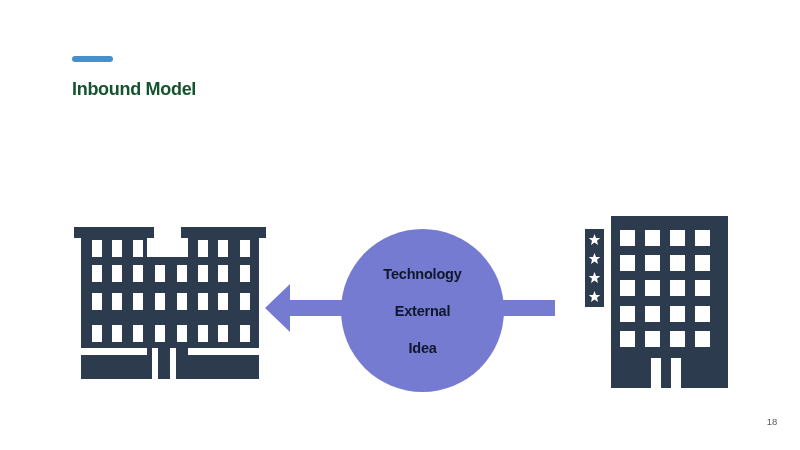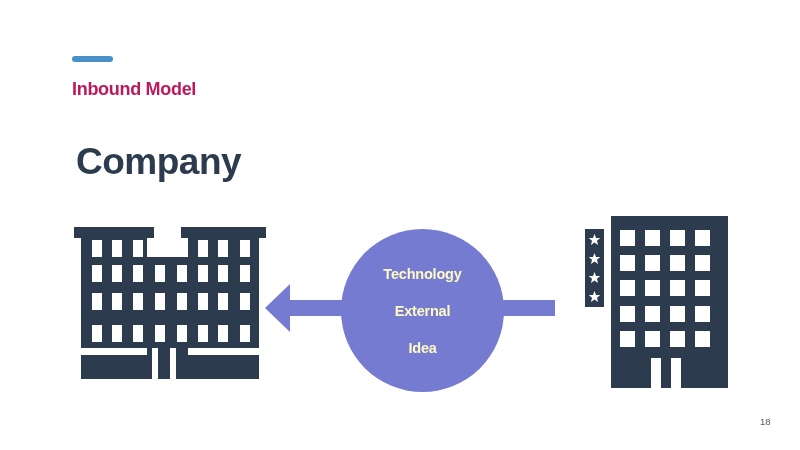--- a/index.html
+++ b/index.html
@@ -24,21 +24,21 @@
     border-radius: 3px;
     background: #4a90c8;
   }
   .eyebrow {
     position: absolute;
     left: 72px;
     top: 79px;
     font-size: 18px;
     font-weight: 700;
     letter-spacing: -0.3px;
-    color: #be185d;
+    color: #14532d;
     white-space: nowrap;
   }
   .company-title {
     position: absolute;
     left: 76px;
     top: 141px;
     margin: 0;
     font-size: 37px;
     font-weight: 700;
     letter-spacing: -0.5px;
@@ -87,47 +87,46 @@
     height: 163px;
     border-radius: 50%;
     background: #767bd2;
     display: flex;
     flex-direction: column;
     align-items: center;
     justify-content: center;
     gap: 19px;
   }
   .transfer-item {
-    color: #fef9c3;
+    color: #0f172a;
     font-size: 14.5px;
     line-height: 18px;
     font-weight: 700;
     letter-spacing: -0.2px;
     white-space: nowrap;
   }
   .page-number {
     position: absolute;
     left: 760px;
     top: 416px;
     width: 24px;
-    text-align: left;
+    text-align: center;
     font-size: 9.5px;
     color: #5b5b5b;
   }
 </style>
 </head>
 <body>
 
 <div class="slide">
 
   <div class="accent-line"></div>
 
   <div class="eyebrow">Inbound Model</div>
 
-  <h1 class="company-title">Company</h1>
 
 
   <svg class="company-building" viewBox="0 0 192 152" xmlns="http://www.w3.org/2000/svg" aria-hidden="true">
     <g fill="#2c3b4d">
       <rect x="0" y="0" width="80" height="11"></rect>
       <rect x="107" y="0" width="85" height="11"></rect>
       <rect x="7" y="11" width="66" height="141"></rect>
       <rect x="114" y="11" width="71" height="141"></rect>
       <rect x="73" y="30" width="41" height="122"></rect>
     </g>

